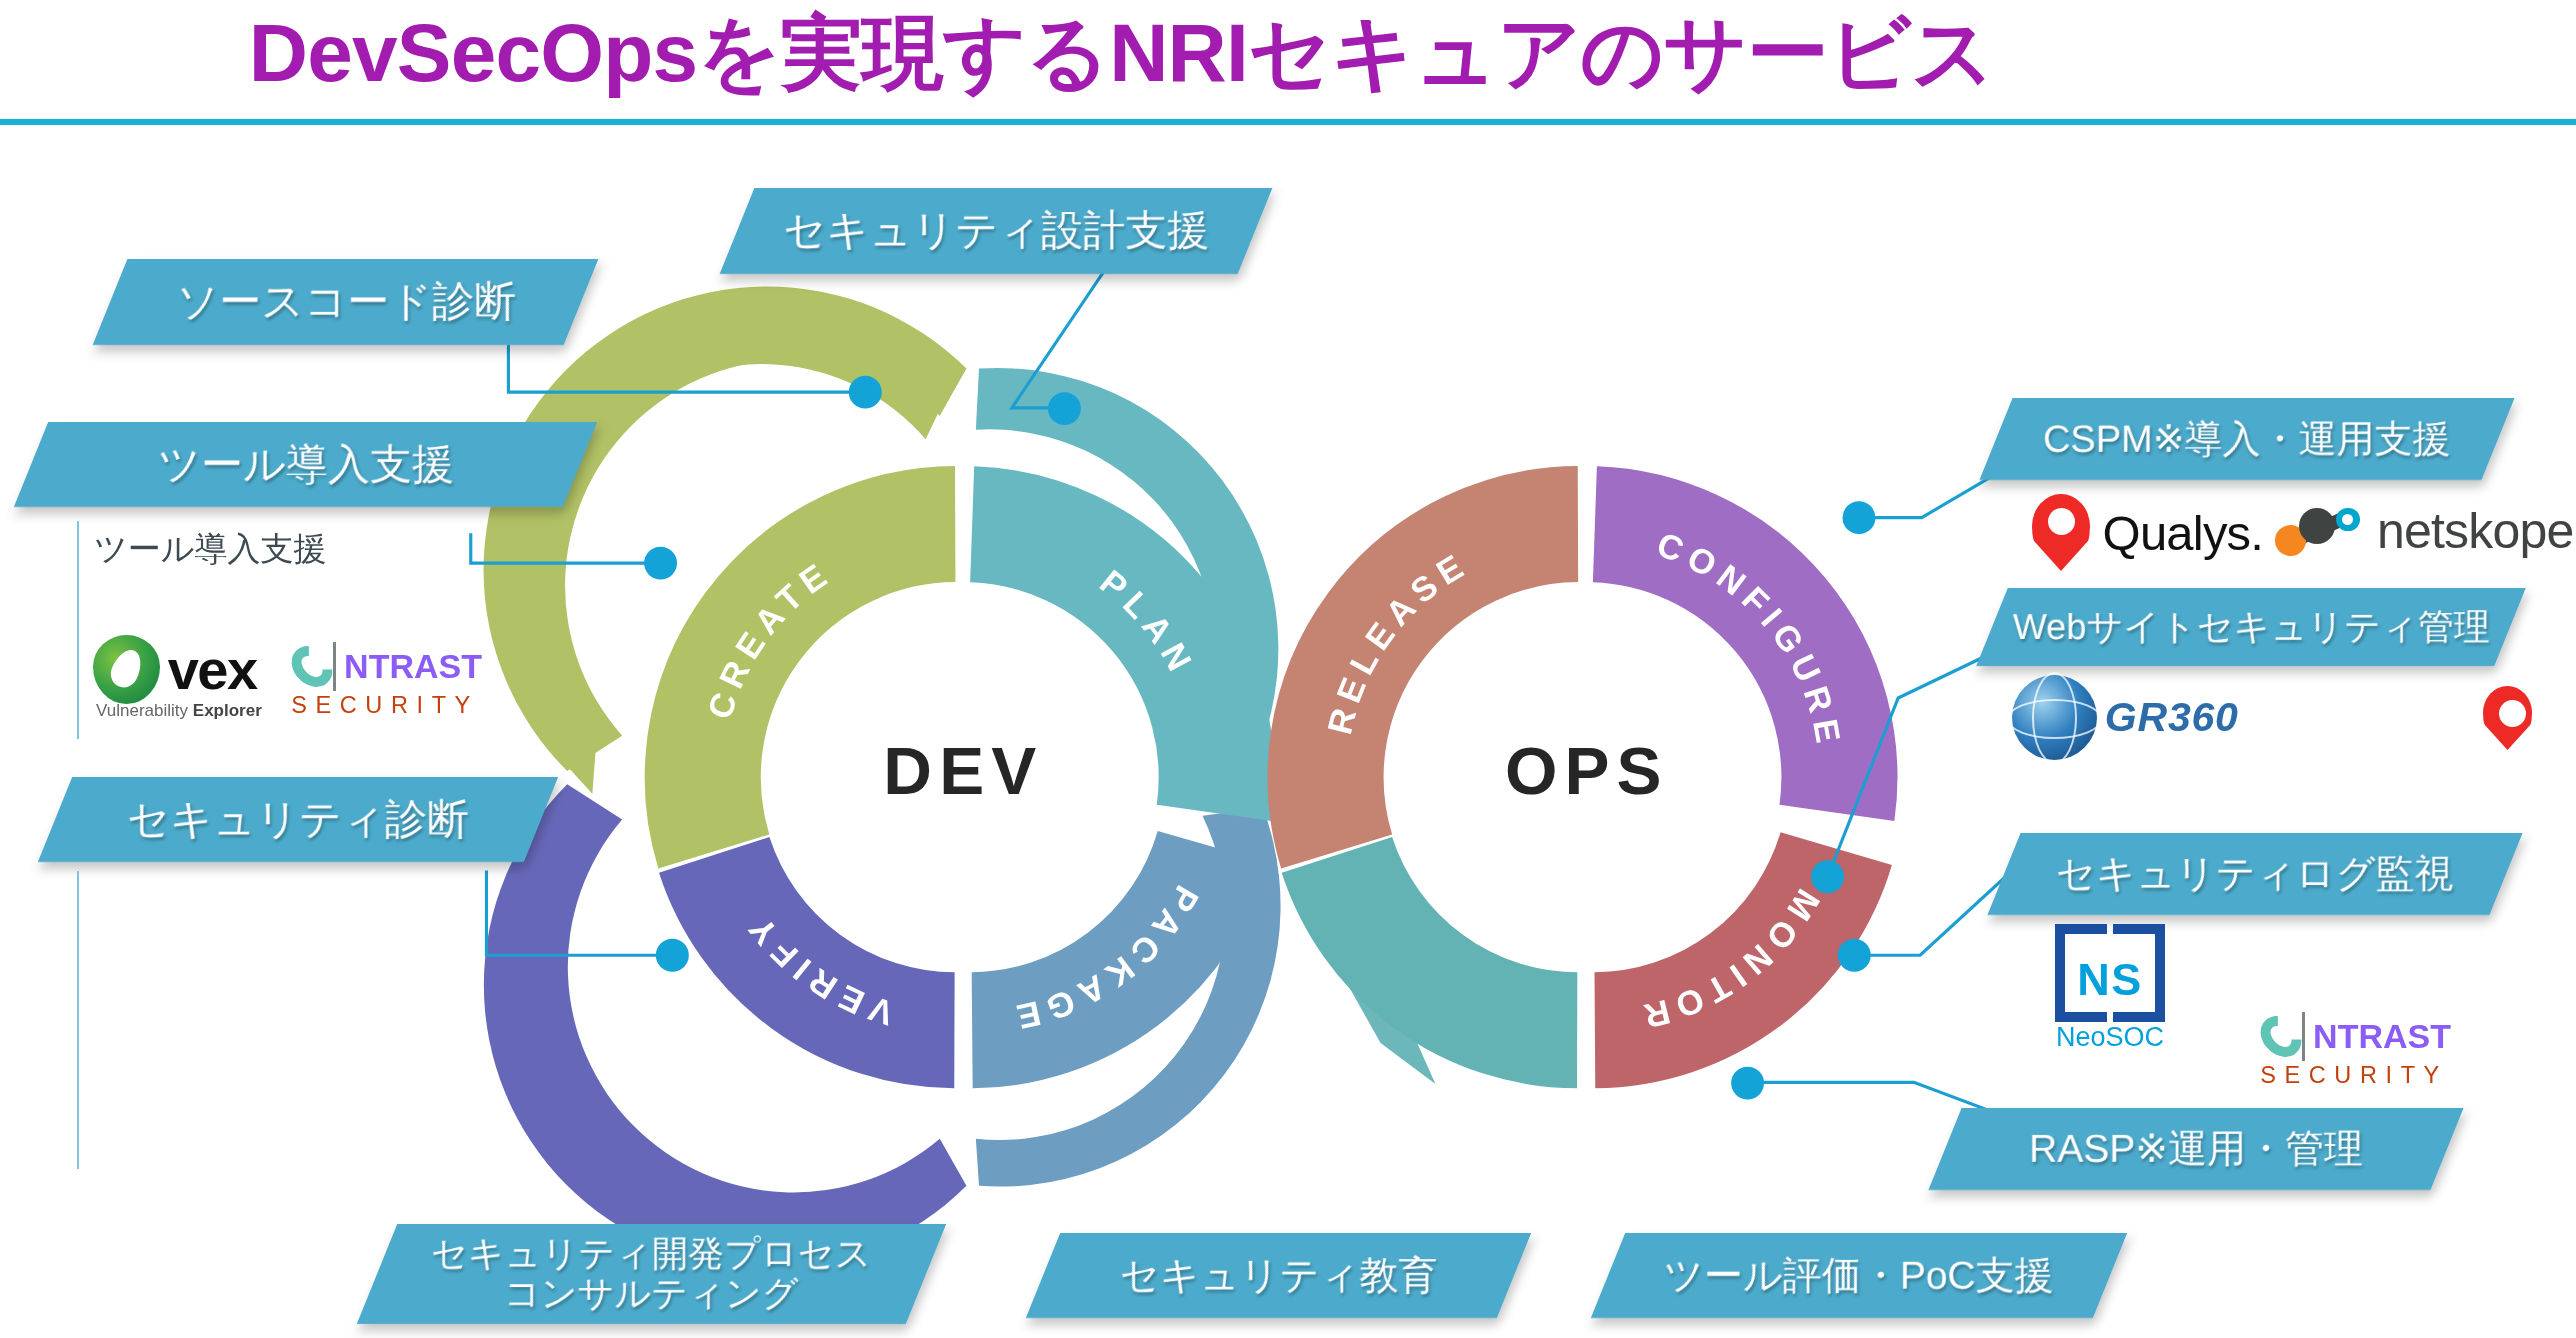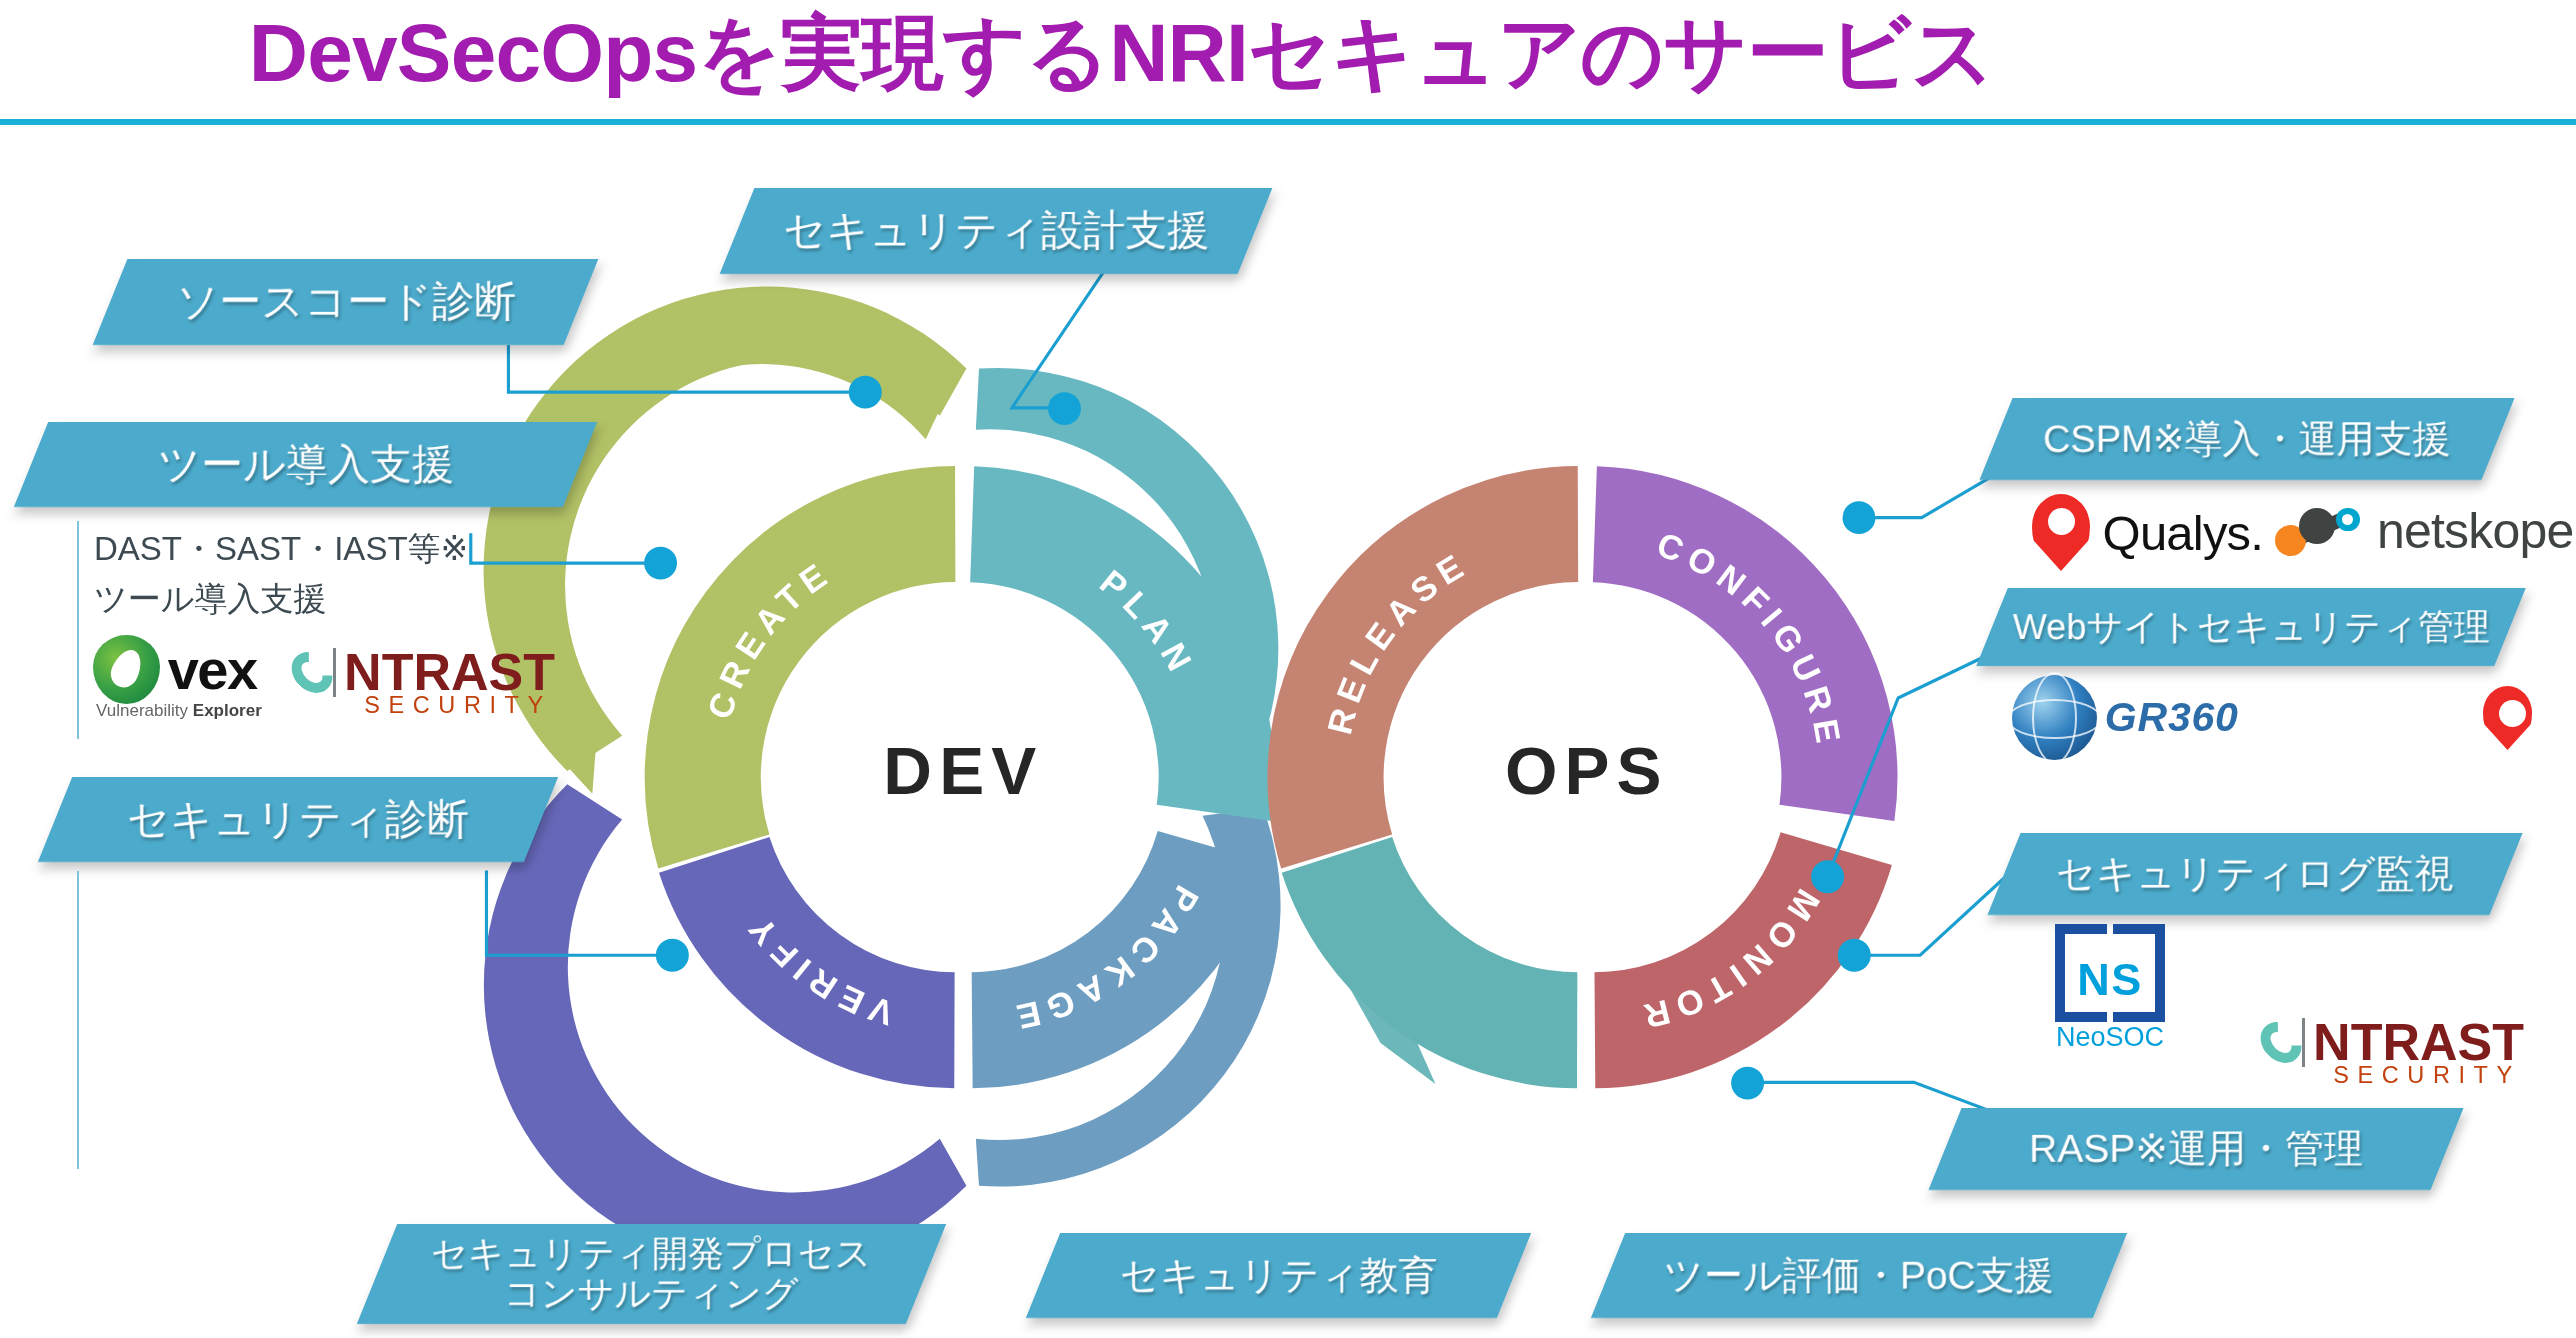--- a/index.html
+++ b/index.html
@@ -118,21 +118,21 @@
   .ct-c {
     width: 36px; height: 45px;
     border: 10.2px solid #5fc3b6;
     border-right-color: transparent;
     border-radius: 50%;
     box-sizing: border-box;
     transform: rotate(-45deg);
     margin-right: 1.6px;
   }
   .ct-bar { width: 3.1px; height: 49px; background: #7d8488; margin: 0 7.8px 0 1.6px; }
-  .ct-word { font-size: 52px; font-weight: bold; color: #7f1d1d; letter-spacing: 0px; }
+  .ct-word { font-size: 34px; font-weight: bold; color: #8b5cf6; letter-spacing: 0px; }
   .ct-sub { position: absolute; right: 3.1px; top: 50px; font-size: 23.5px; color: #c2410c; letter-spacing: 8.6px; }
 
   
   .q-pin {
     width: 58px; height: 77px;
     background: #ed2a26;
     border-radius: 50% 50% 50% 50% / 42% 42% 58% 58%;
     position: relative; margin-right: 12.6px;
     clip-path: polygon(0 0, 100% 0, 100% 58%, 50% 100%, 0 58%);
   }
@@ -313,21 +313,20 @@
   <div class="banner" style="left: 737px; top: 188px; width: 518px; height: 86px; background: rgb(76, 171, 204);">
     <span style="font-size:42px;">セキュリティ設計支援</span>
   </div>
 
   <div class="banner" style="left: 31px; top: 422px; width: 549px; height: 85px; background: rgb(76, 171, 204);">
     <span style="font-size:42px;">ツール導入支援</span>
   </div>
 
   <div class="leftrule" style="left:77px; top:521px; height:218px;"></div>
   <div class="textblock" style="left:94px; top:524px;">
-    <div class="row">DAST・SAST・IAST等※</div>
     <div class="row">ツール導入支援</div>
   </div>
 
   <div class="logo" style="left:93px; top:635px;">
     <div class="vex-leaf"></div>
     <div class="vex-word">vex</div>
     <div class="vex-sub">
       <span>Vulnerability </span><b>Explorer</b>
     </div>
   </div>

